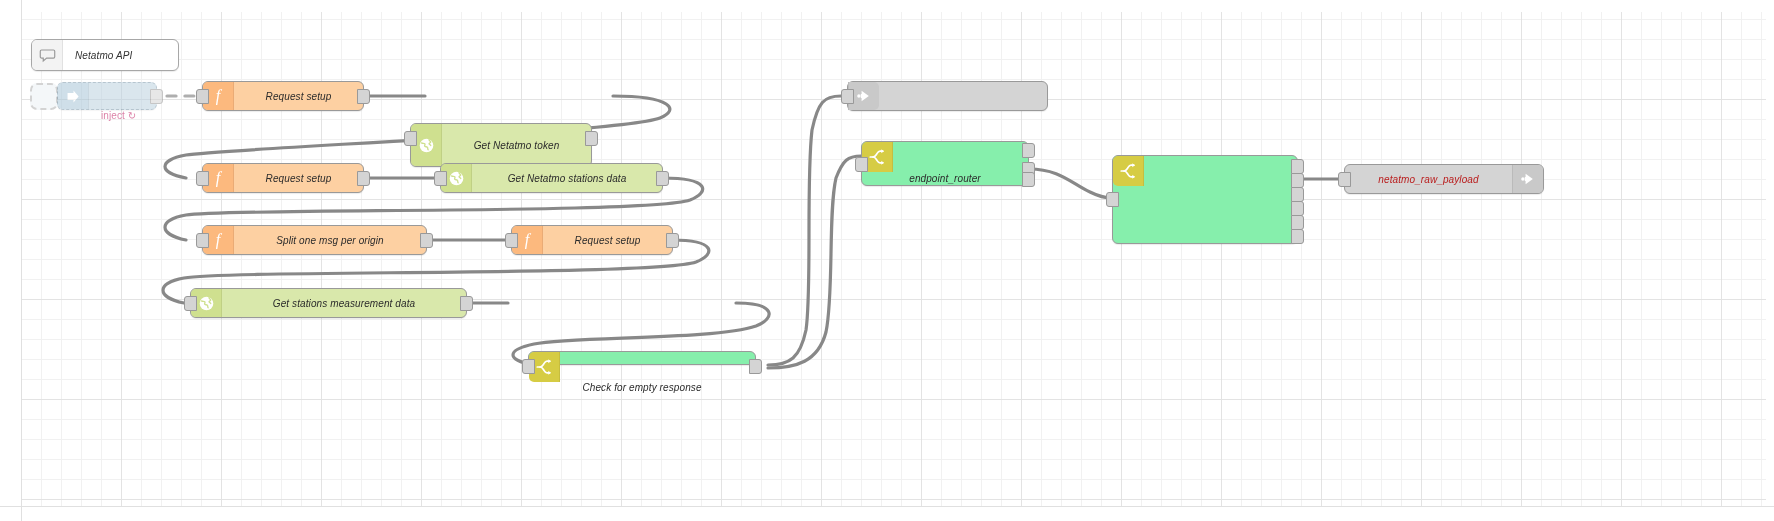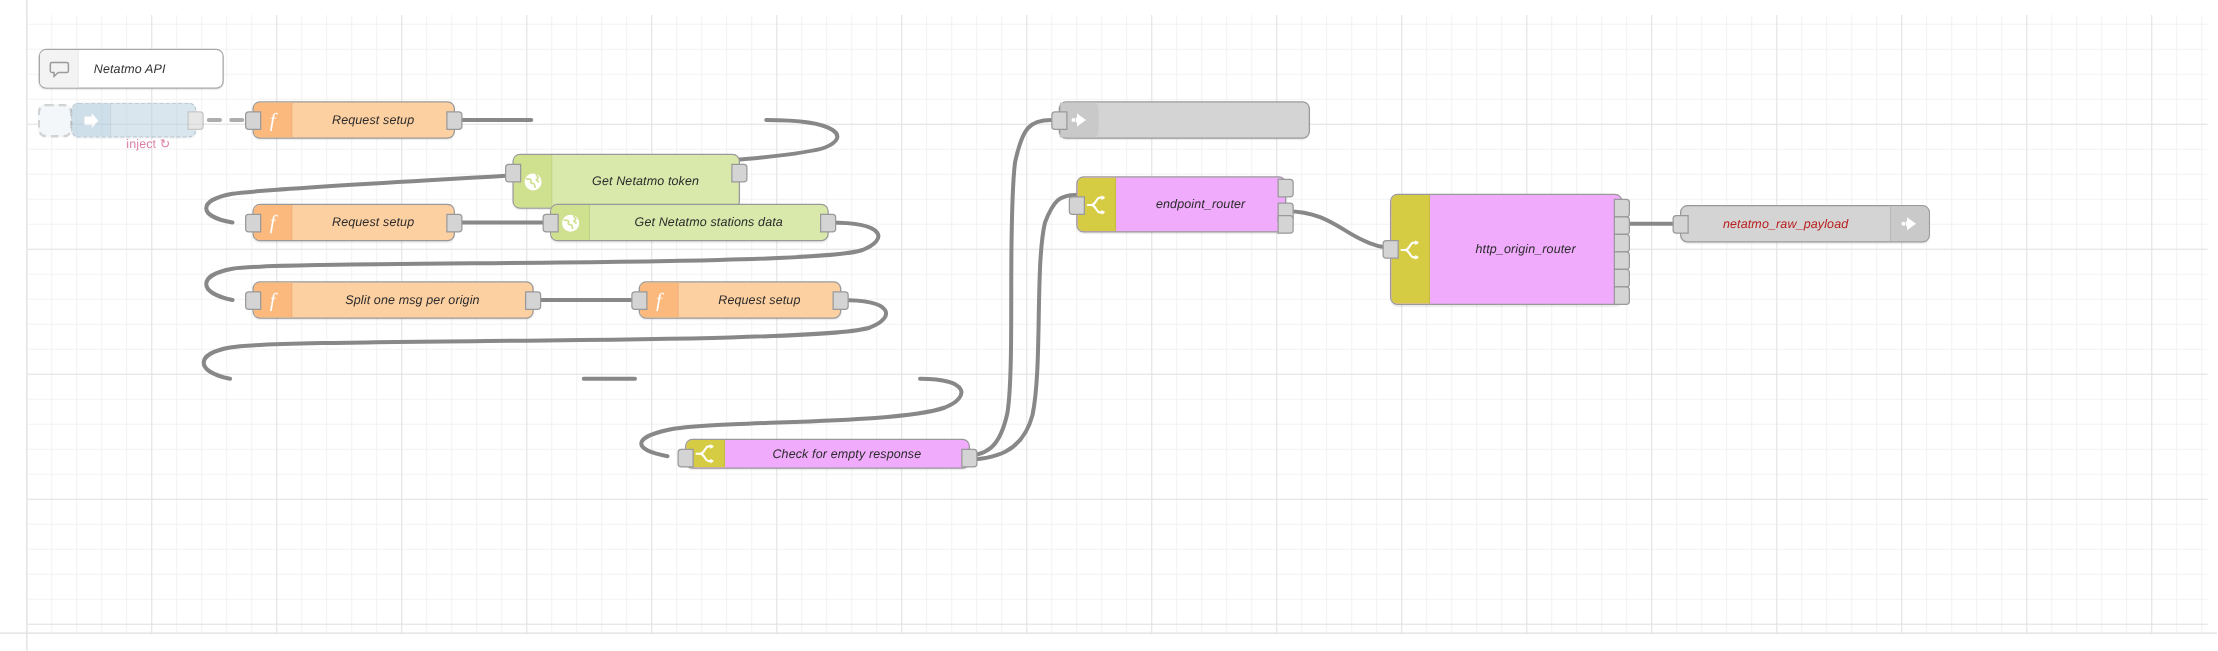--- a/index.html
+++ b/index.html
@@ -104,21 +104,21 @@
   }
   .node .label.center { justify-content: center; }
 
   
   .n-function { background: #fdd0a2; }
   .n-function .icon-box { background: #fcb97e; }
   .n-http     { background: #d9e8ab; }
   .n-http .icon-box { background: #cfe08f; }
   .n-change   { background: #e2d962; }
   .n-change .icon-box { background: #d6cc44; }
-  .n-switch   { background: #f0abfc; }
+  .n-switch   { background: #86efac; flex-direction: column; }
   .n-switch .icon-box { background: #d6cc44; }
   .n-link     { background: #d4d4d4; }
   .n-link .icon-box { background: #c9c9c9; }
   .n-inject   { background: #bcd2e0; }
   .n-inject .icon-box { background: #a9c6d8; }
 
   
   .n-comment {
     background: #ffffff;
     border: 1px solid #a7a7a7;
@@ -272,23 +272,34 @@
     <div class="icon-box">
       <svg width="16" height="18" viewBox="0 0 16 20">
         <text x="8" y="16" font-family="Liberation Serif, serif" font-style="italic" font-size="18" fill="#ffffff" text-anchor="middle">f</text>
       </svg>
     </div>
     <div class="label center">Request setup</div>
     <div class="port in" style="left:-7px; top:7px;"></div>
     <div class="port out" style="right:-7px; top:7px;"></div>
   </div>
 
-
-
-  <div class="node n-switch" style="left:548px; top:351px; width:228px; height:24px;">
+  <div class="node n-http" style="left:190px; top:288px; width:277px; height:30px;">
+    <div class="icon-box">
+      <svg width="17" height="17" viewBox="0 0 20 20">
+        <circle cx="10" cy="10" r="8" fill="#ffffff"></circle>
+        <path d="M4 7c2 1 3 0 4 1s-1 2 0 3 2 0 3 1 0 3 1 3M13 3c0 2 2 2 2 3s-2 1-2 2 2 1 2 2" fill="none" stroke="#cfe08f" stroke-width="1.6" stroke-linecap="round"></path>
+      </svg>
+    </div>
+    <div class="label center">Get stations measurement data</div>
+    <div class="port in" style="left:-7px; top:7px;"></div>
+    <div class="port out" style="right:-7px; top:7px;"></div>
+  </div>
+
+
+  <div class="node n-switch" style="left:528px; top:351px; width:228px; height:14px;">
     <div class="icon-box">
       <svg width="18" height="18" viewBox="0 0 20 20">
         <path d="M16.5 3.5h-3.2c-2 0-2.6 1.6-3.6 3.2S8 10 5.5 10h-3" fill="none" stroke="#ffffff" stroke-width="1.9" stroke-linecap="round"></path>
         <path d="M16.5 16.5h-3.2c-2 0-2.6-1.6-3.6-3.2S8 10 5.5 10" fill="none" stroke="#ffffff" stroke-width="1.9" stroke-linecap="round"></path>
         <path d="M14.8 1.3l2.8 2.2-2.8 2.2z" fill="#ffffff"></path>
         <path d="M14.8 14.3l2.8 2.2-2.8 2.2z" fill="#ffffff"></path>
       </svg>
     </div>
     <div class="label center">Check for empty response</div>
     <div class="port in" style="left:-7px; top:7px;"></div>
@@ -323,21 +334,20 @@
 
   <div class="node n-switch" style="left:1112px; top:155px; width:186px; height:89px;">
     <div class="icon-box" style="border-radius:5px 0 0 5px;">
       <svg width="18" height="18" viewBox="0 0 20 20">
         <path d="M16.5 3.5h-3.2c-2 0-2.6 1.6-3.6 3.2S8 10 5.5 10h-3" fill="none" stroke="#ffffff" stroke-width="1.9" stroke-linecap="round"></path>
         <path d="M16.5 16.5h-3.2c-2 0-2.6-1.6-3.6-3.2S8 10 5.5 10" fill="none" stroke="#ffffff" stroke-width="1.9" stroke-linecap="round"></path>
         <path d="M14.8 1.3l2.8 2.2-2.8 2.2z" fill="#ffffff"></path>
         <path d="M14.8 14.3l2.8 2.2-2.8 2.2z" fill="#ffffff"></path>
       </svg>
     </div>
-    <div class="label center">http_origin_router</div>
     <div class="port in" style="left:-7px; top:36px;"></div>
     <div class="port out" style="right:-7px; top:3px;"></div>
     <div class="port out" style="right:-7px; top:17px;"></div>
     <div class="port out" style="right:-7px; top:31px;"></div>
     <div class="port out" style="right:-7px; top:45px;"></div>
     <div class="port out" style="right:-7px; top:59px;"></div>
     <div class="port out" style="right:-7px; top:73px;"></div>
   </div>
 
   <div class="node n-link" style="left:1344px; top:164px; width:200px; height:30px;">

